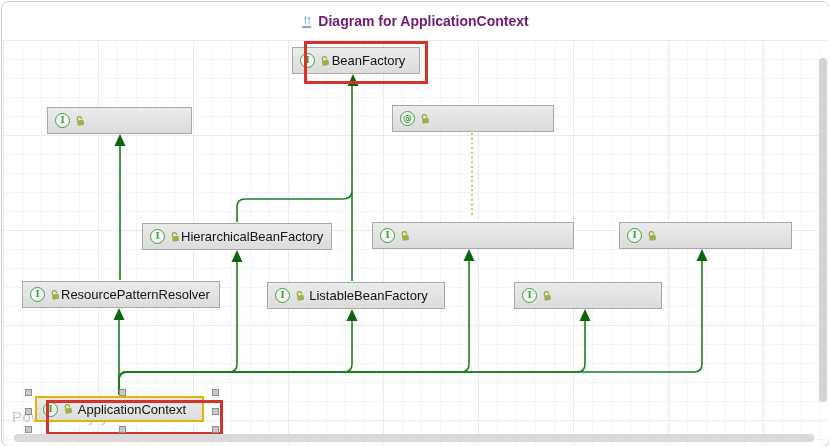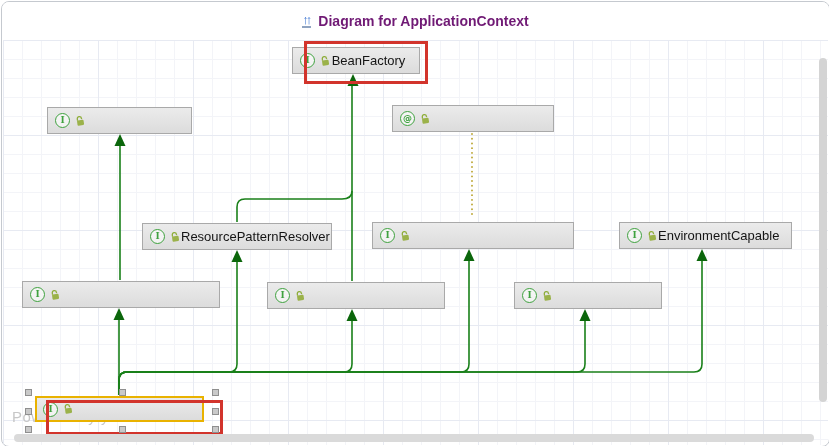--- a/index.html
+++ b/index.html
@@ -125,76 +125,78 @@
         </span>
       </div>
       <div class="node" style="left: 140px; top: 221px; width: 190px; height: 27px;">
         <span class="type-icon">I</span>
         <span class="lock-icon">
           <svg width="12" height="12" viewBox="0 0 12 12">
             <path d="M3.6 5.4 V3.6 a2.1 2.1 0 0 1 4.2 0 V4.4" fill="none" stroke="#8fae3c" stroke-width="1.3"></path>
             <rect x="3" y="5.2" width="6.6" height="5.2" rx="1" fill="#9bb24a"></rect>
           </svg>
         </span>
+        <span class="node-label">HierarchicalBeanFactory</span>
+      </div>
+      <div class="node" style="left: 370px; top: 220px; width: 202px; height: 27px;">
+        <span class="type-icon">I</span>
+        <span class="lock-icon">
+          <svg width="12" height="12" viewBox="0 0 12 12">
+            <path d="M3.6 5.4 V3.6 a2.1 2.1 0 0 1 4.2 0 V4.4" fill="none" stroke="#8fae3c" stroke-width="1.3"></path>
+            <rect x="3" y="5.2" width="6.6" height="5.2" rx="1" fill="#9bb24a"></rect>
+          </svg>
+        </span>
+      </div>
+      <div class="node" style="left: 617px; top: 220px; width: 173px; height: 27px;">
+        <span class="type-icon">I</span>
+        <span class="lock-icon">
+          <svg width="12" height="12" viewBox="0 0 12 12">
+            <path d="M3.6 5.4 V3.6 a2.1 2.1 0 0 1 4.2 0 V4.4" fill="none" stroke="#8fae3c" stroke-width="1.3"></path>
+            <rect x="3" y="5.2" width="6.6" height="5.2" rx="1" fill="#9bb24a"></rect>
+          </svg>
+        </span>
+      </div>
+      <div class="node" style="left: 20px; top: 279px; width: 198px; height: 27px;">
+        <span class="type-icon">I</span>
+        <span class="lock-icon">
+          <svg width="12" height="12" viewBox="0 0 12 12">
+            <path d="M3.6 5.4 V3.6 a2.1 2.1 0 0 1 4.2 0 V4.4" fill="none" stroke="#8fae3c" stroke-width="1.3"></path>
+            <rect x="3" y="5.2" width="6.6" height="5.2" rx="1" fill="#9bb24a"></rect>
+          </svg>
+        </span>
         <span class="node-label">ResourcePatternResolver</span>
       </div>
-      <div class="node" style="left: 370px; top: 220px; width: 202px; height: 27px;">
-        <span class="type-icon">I</span>
-        <span class="lock-icon">
-          <svg width="12" height="12" viewBox="0 0 12 12">
-            <path d="M3.6 5.4 V3.6 a2.1 2.1 0 0 1 4.2 0 V4.4" fill="none" stroke="#8fae3c" stroke-width="1.3"></path>
-            <rect x="3" y="5.2" width="6.6" height="5.2" rx="1" fill="#9bb24a"></rect>
-          </svg>
-        </span>
-      </div>
-      <div class="node" style="left: 617px; top: 220px; width: 173px; height: 27px;">
-        <span class="type-icon">I</span>
-        <span class="lock-icon">
-          <svg width="12" height="12" viewBox="0 0 12 12">
-            <path d="M3.6 5.4 V3.6 a2.1 2.1 0 0 1 4.2 0 V4.4" fill="none" stroke="#8fae3c" stroke-width="1.3"></path>
-            <rect x="3" y="5.2" width="6.6" height="5.2" rx="1" fill="#9bb24a"></rect>
-          </svg>
-        </span>
-        <span class="node-label">EnvironmentCapable</span>
-      </div>
-      <div class="node" style="left: 20px; top: 279px; width: 198px; height: 27px;">
-        <span class="type-icon">I</span>
-        <span class="lock-icon">
-          <svg width="12" height="12" viewBox="0 0 12 12">
-            <path d="M3.6 5.4 V3.6 a2.1 2.1 0 0 1 4.2 0 V4.4" fill="none" stroke="#8fae3c" stroke-width="1.3"></path>
-            <rect x="3" y="5.2" width="6.6" height="5.2" rx="1" fill="#9bb24a"></rect>
-          </svg>
-        </span>
-      </div>
       <div class="node" style="left: 265px; top: 280px; width: 178px; height: 27px;">
         <span class="type-icon">I</span>
         <span class="lock-icon">
           <svg width="12" height="12" viewBox="0 0 12 12">
             <path d="M3.6 5.4 V3.6 a2.1 2.1 0 0 1 4.2 0 V4.4" fill="none" stroke="#8fae3c" stroke-width="1.3"></path>
             <rect x="3" y="5.2" width="6.6" height="5.2" rx="1" fill="#9bb24a"></rect>
           </svg>
         </span>
+        <span class="node-label">ListableBeanFactory</span>
       </div>
       <div class="node" style="left: 512px; top: 280px; width: 148px; height: 27px;">
         <span class="type-icon">I</span>
         <span class="lock-icon">
           <svg width="12" height="12" viewBox="0 0 12 12">
             <path d="M3.6 5.4 V3.6 a2.1 2.1 0 0 1 4.2 0 V4.4" fill="none" stroke="#8fae3c" stroke-width="1.3"></path>
             <rect x="3" y="5.2" width="6.6" height="5.2" rx="1" fill="#9bb24a"></rect>
           </svg>
         </span>
       </div>
       <div class="node selected" style="left: 33px; top: 394px; width: 169px; height: 26px;">
         <span class="type-icon">I</span>
         <span class="lock-icon">
           <svg width="12" height="12" viewBox="0 0 12 12">
             <path d="M3.6 5.4 V3.6 a2.1 2.1 0 0 1 4.2 0 V4.4" fill="none" stroke="#8fae3c" stroke-width="1.3"></path>
             <rect x="3" y="5.2" width="6.6" height="5.2" rx="1" fill="#9bb24a"></rect>
           </svg>
         </span>
+        <span class="node-label">ApplicationContext</span>
       </div>
     </div>
   <div id="overlays">
       <div class="highlight-box" style="left: 302px; top: 39px; width: 118px; height: 37px;"></div>
       <div class="highlight-box" style="left: 44px; top: 398px; width: 171px; height: 29px;"></div>
       <div class="sel-handle" style="left: 23px; top: 387px;"></div>
       <div class="sel-handle" style="left: 117px; top: 387px;"></div>
       <div class="sel-handle" style="left: 210px; top: 387px;"></div>
       <div class="sel-handle" style="left: 23px; top: 406px;"></div>
       <div class="sel-handle" style="left: 210px; top: 406px;"></div>

